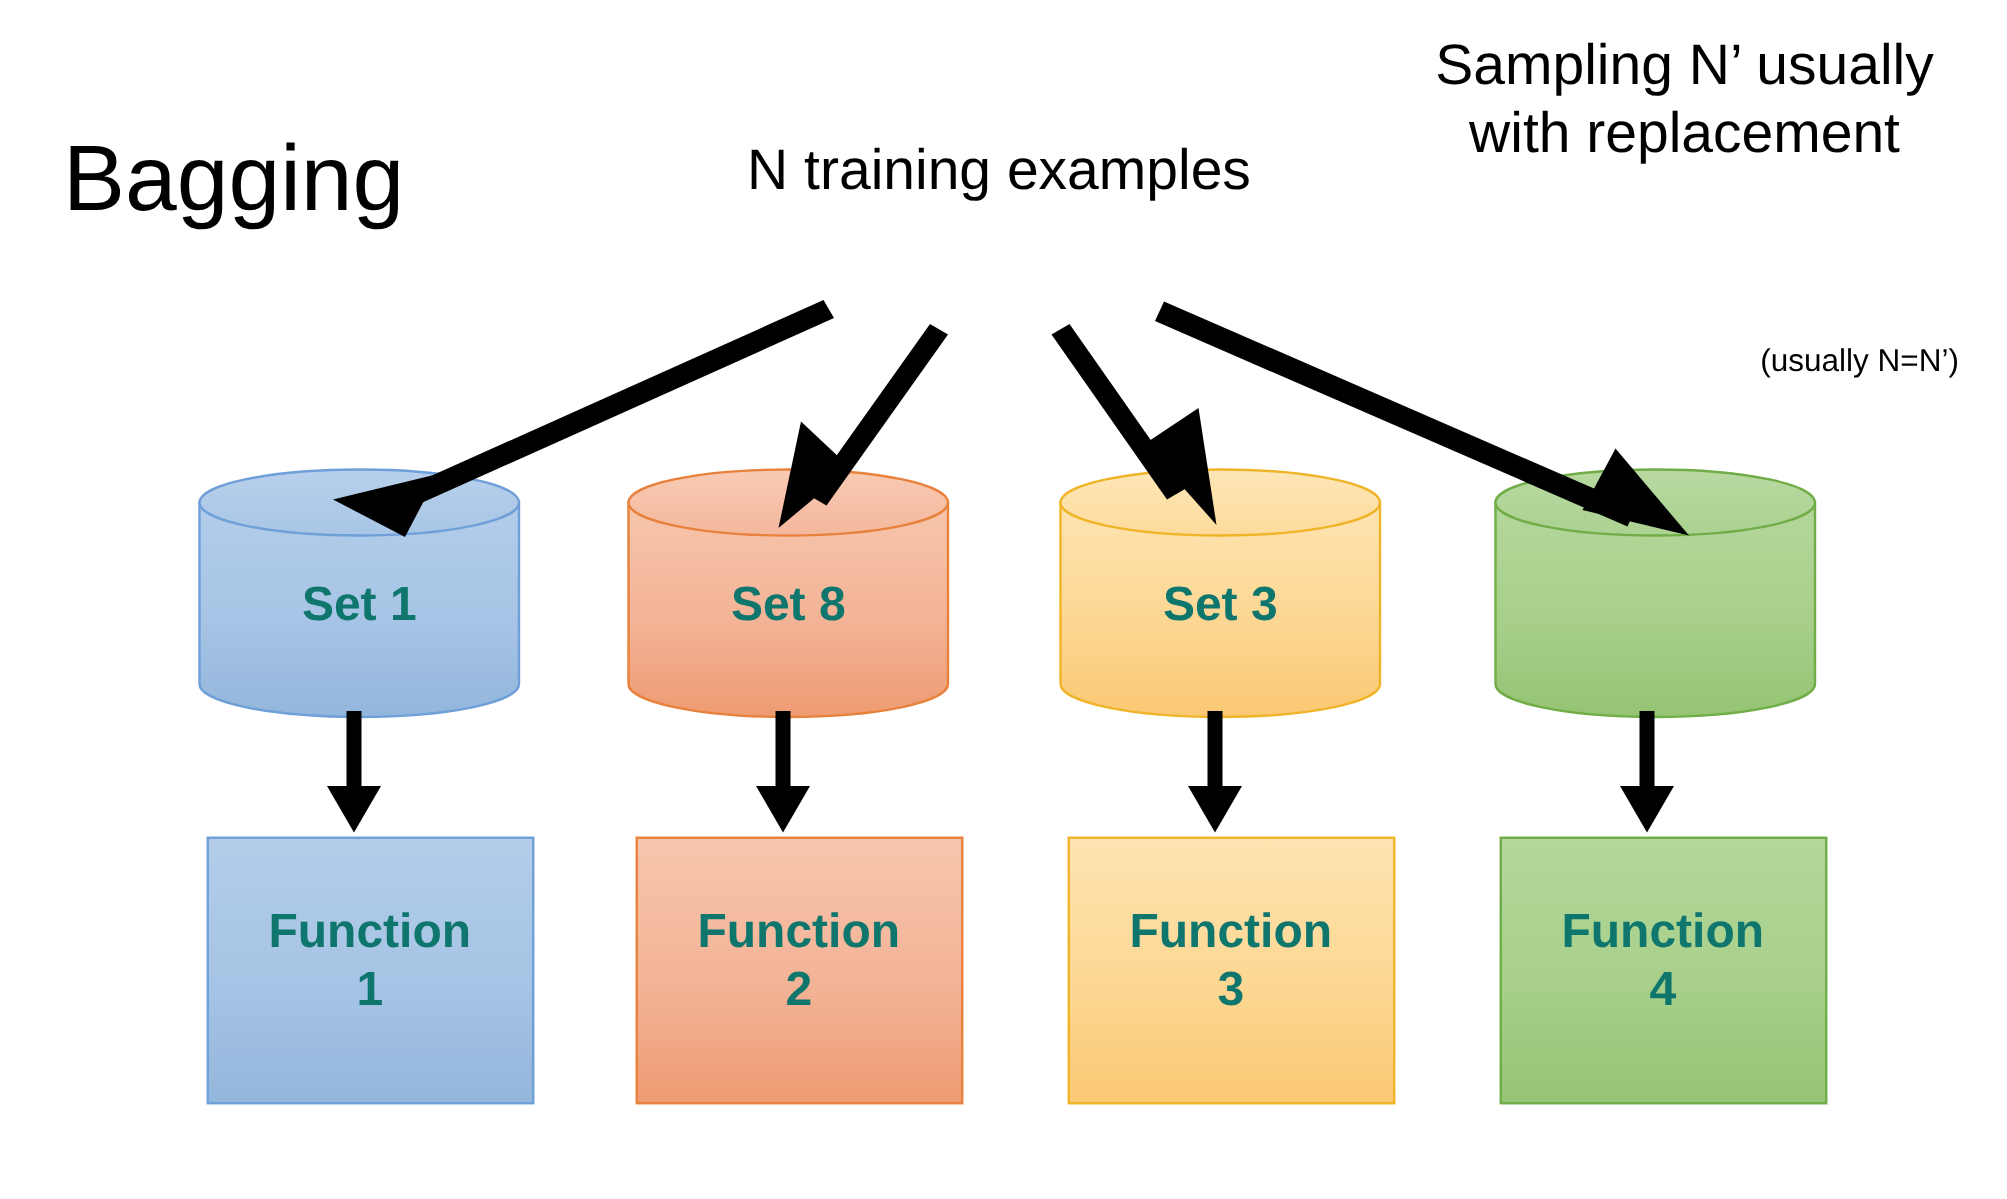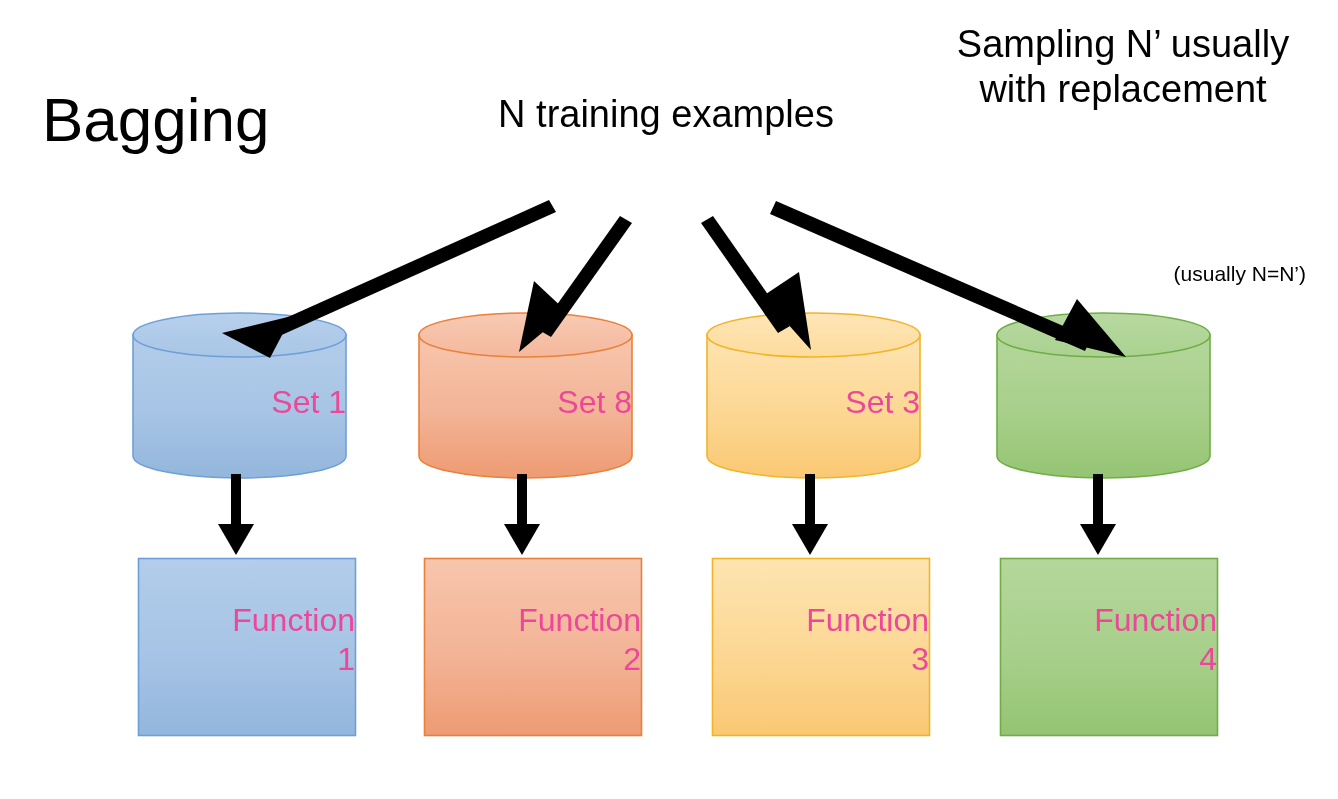--- a/index.html
+++ b/index.html
@@ -49,40 +49,40 @@
   }
   .note-sub {
     position: absolute;
     left: 940px;
     top: 228px;
     width: 366px;
     text-align: right;
     font-size: 21px;
     line-height: 1.2;
     color: #000000;
-    margin-top: 33px;
   }
 
   
   #art {
     position: absolute;
     left: 0;
     top: 0;
     width: 1338px;
     height: 799px;
   }
 
   
   .shape-label {
     position: absolute;
-    text-align: right;
+    text-align: center;
     font-size: 32px;
     line-height: 1.22;
-    color: #ec4899;
+    color: #0f766e;
     pointer-events: none;
+    font-weight: bold;
   }
   .set-label {
     width: 213px;
     height: 40px;
   }
   .fn-label {
     width: 217px;
   }
 </style>
 </head>

